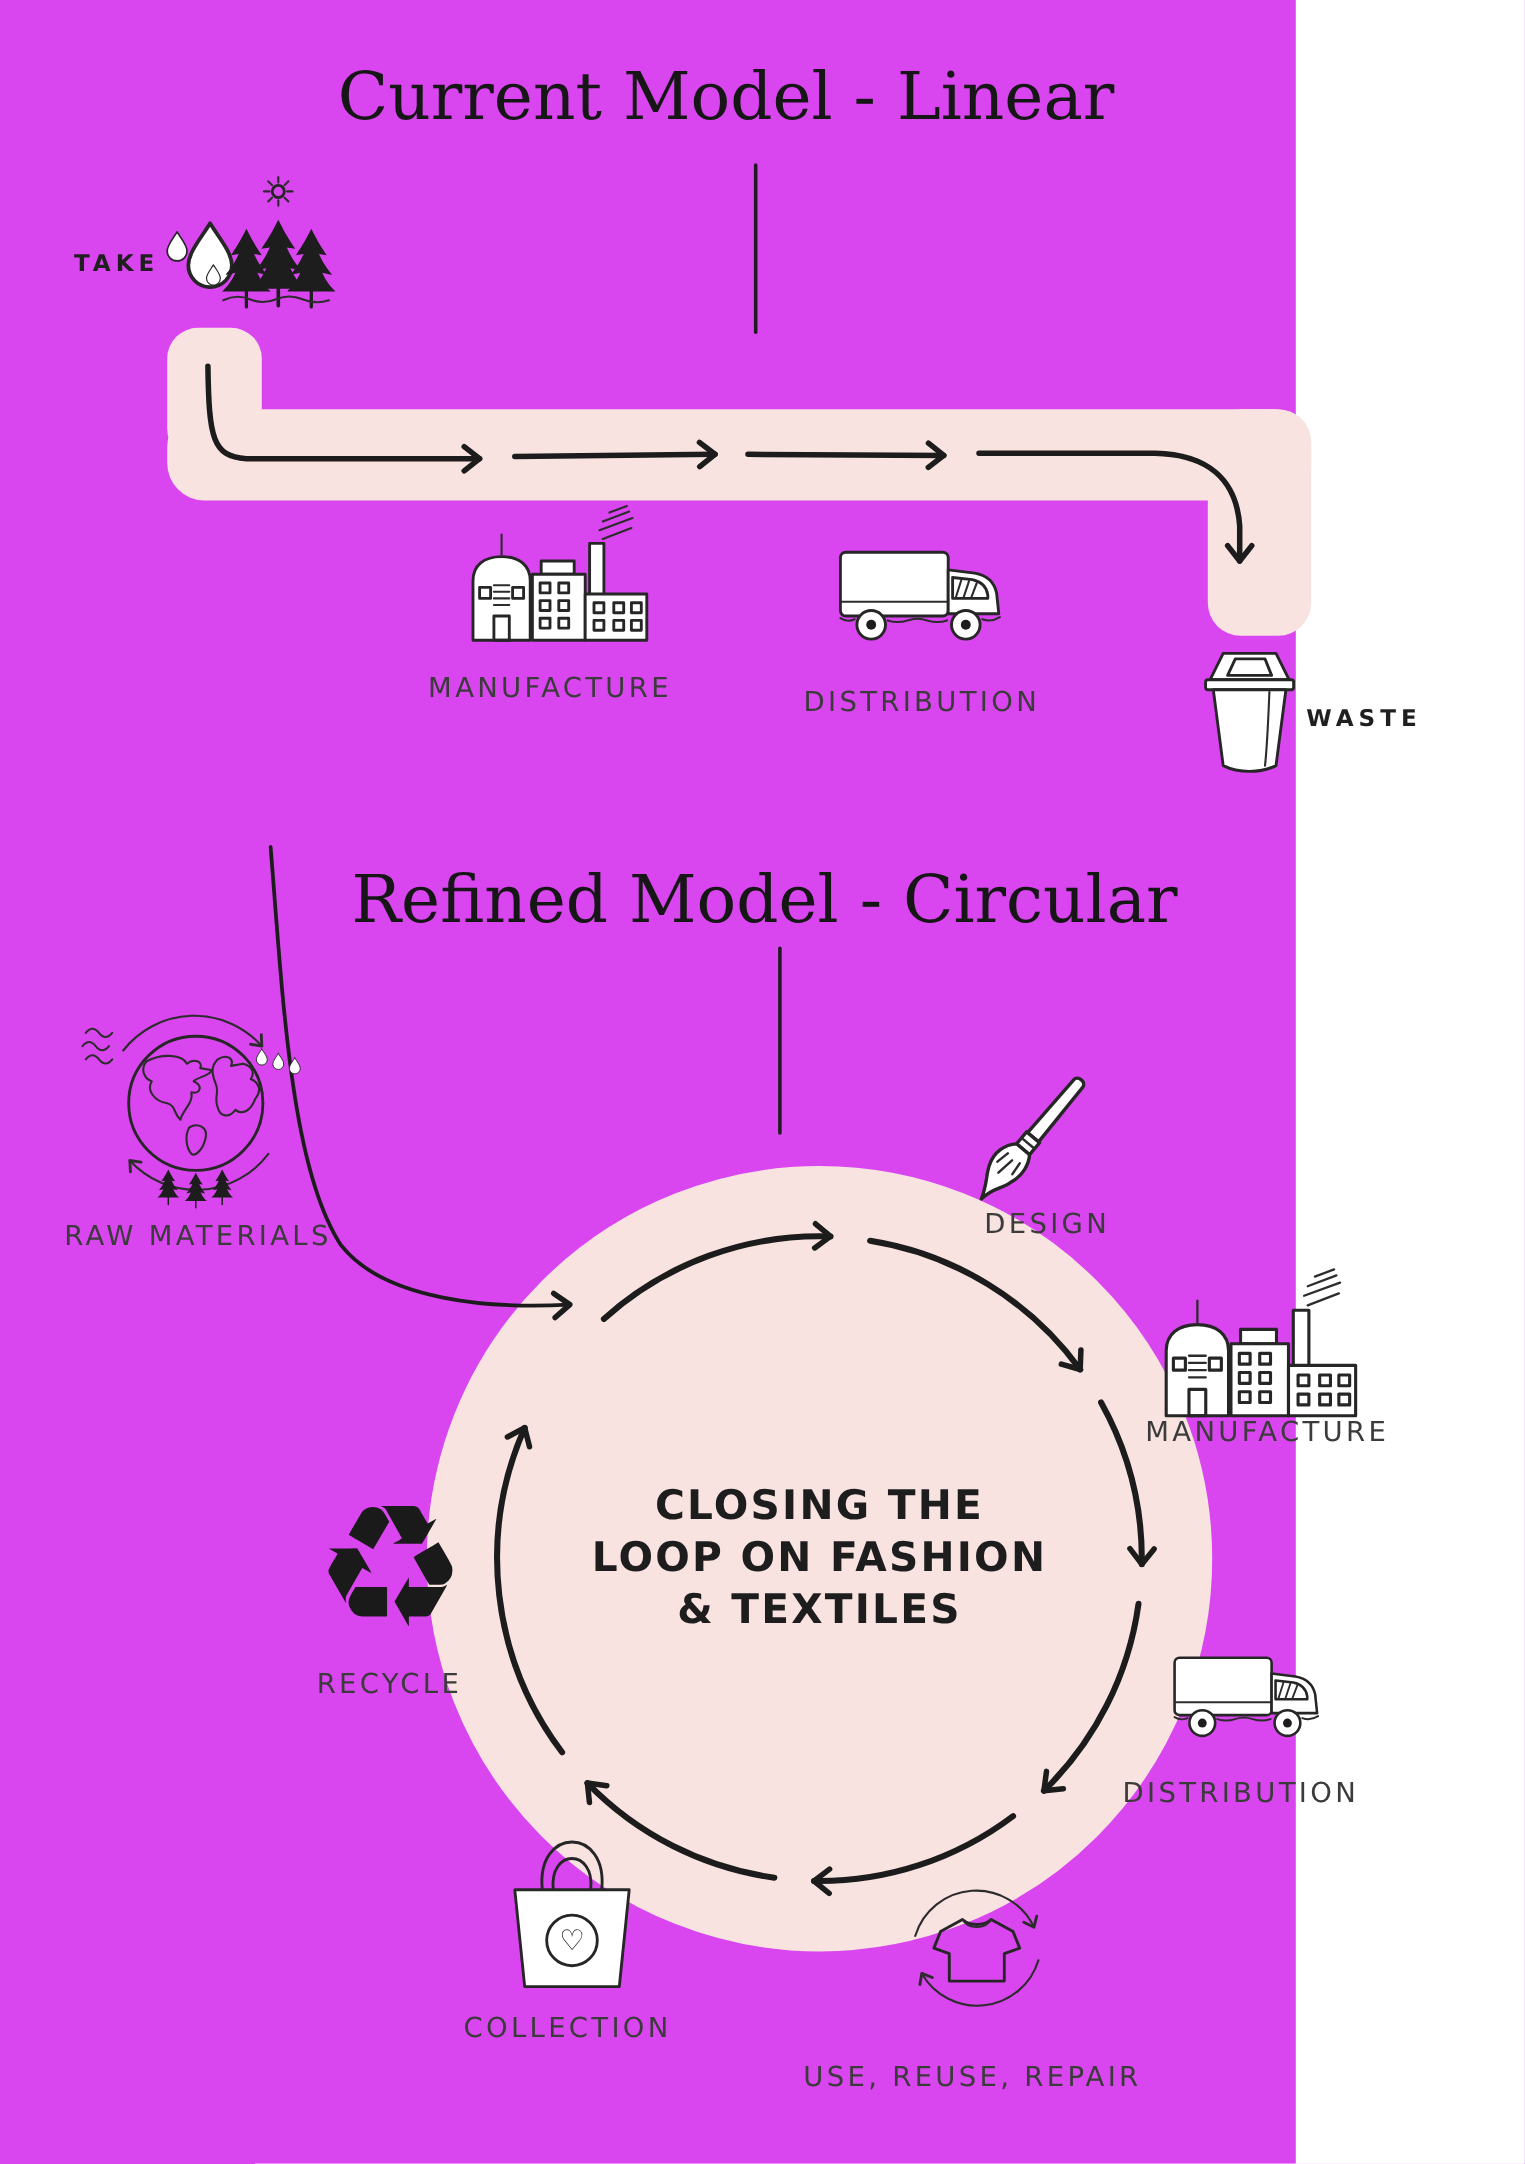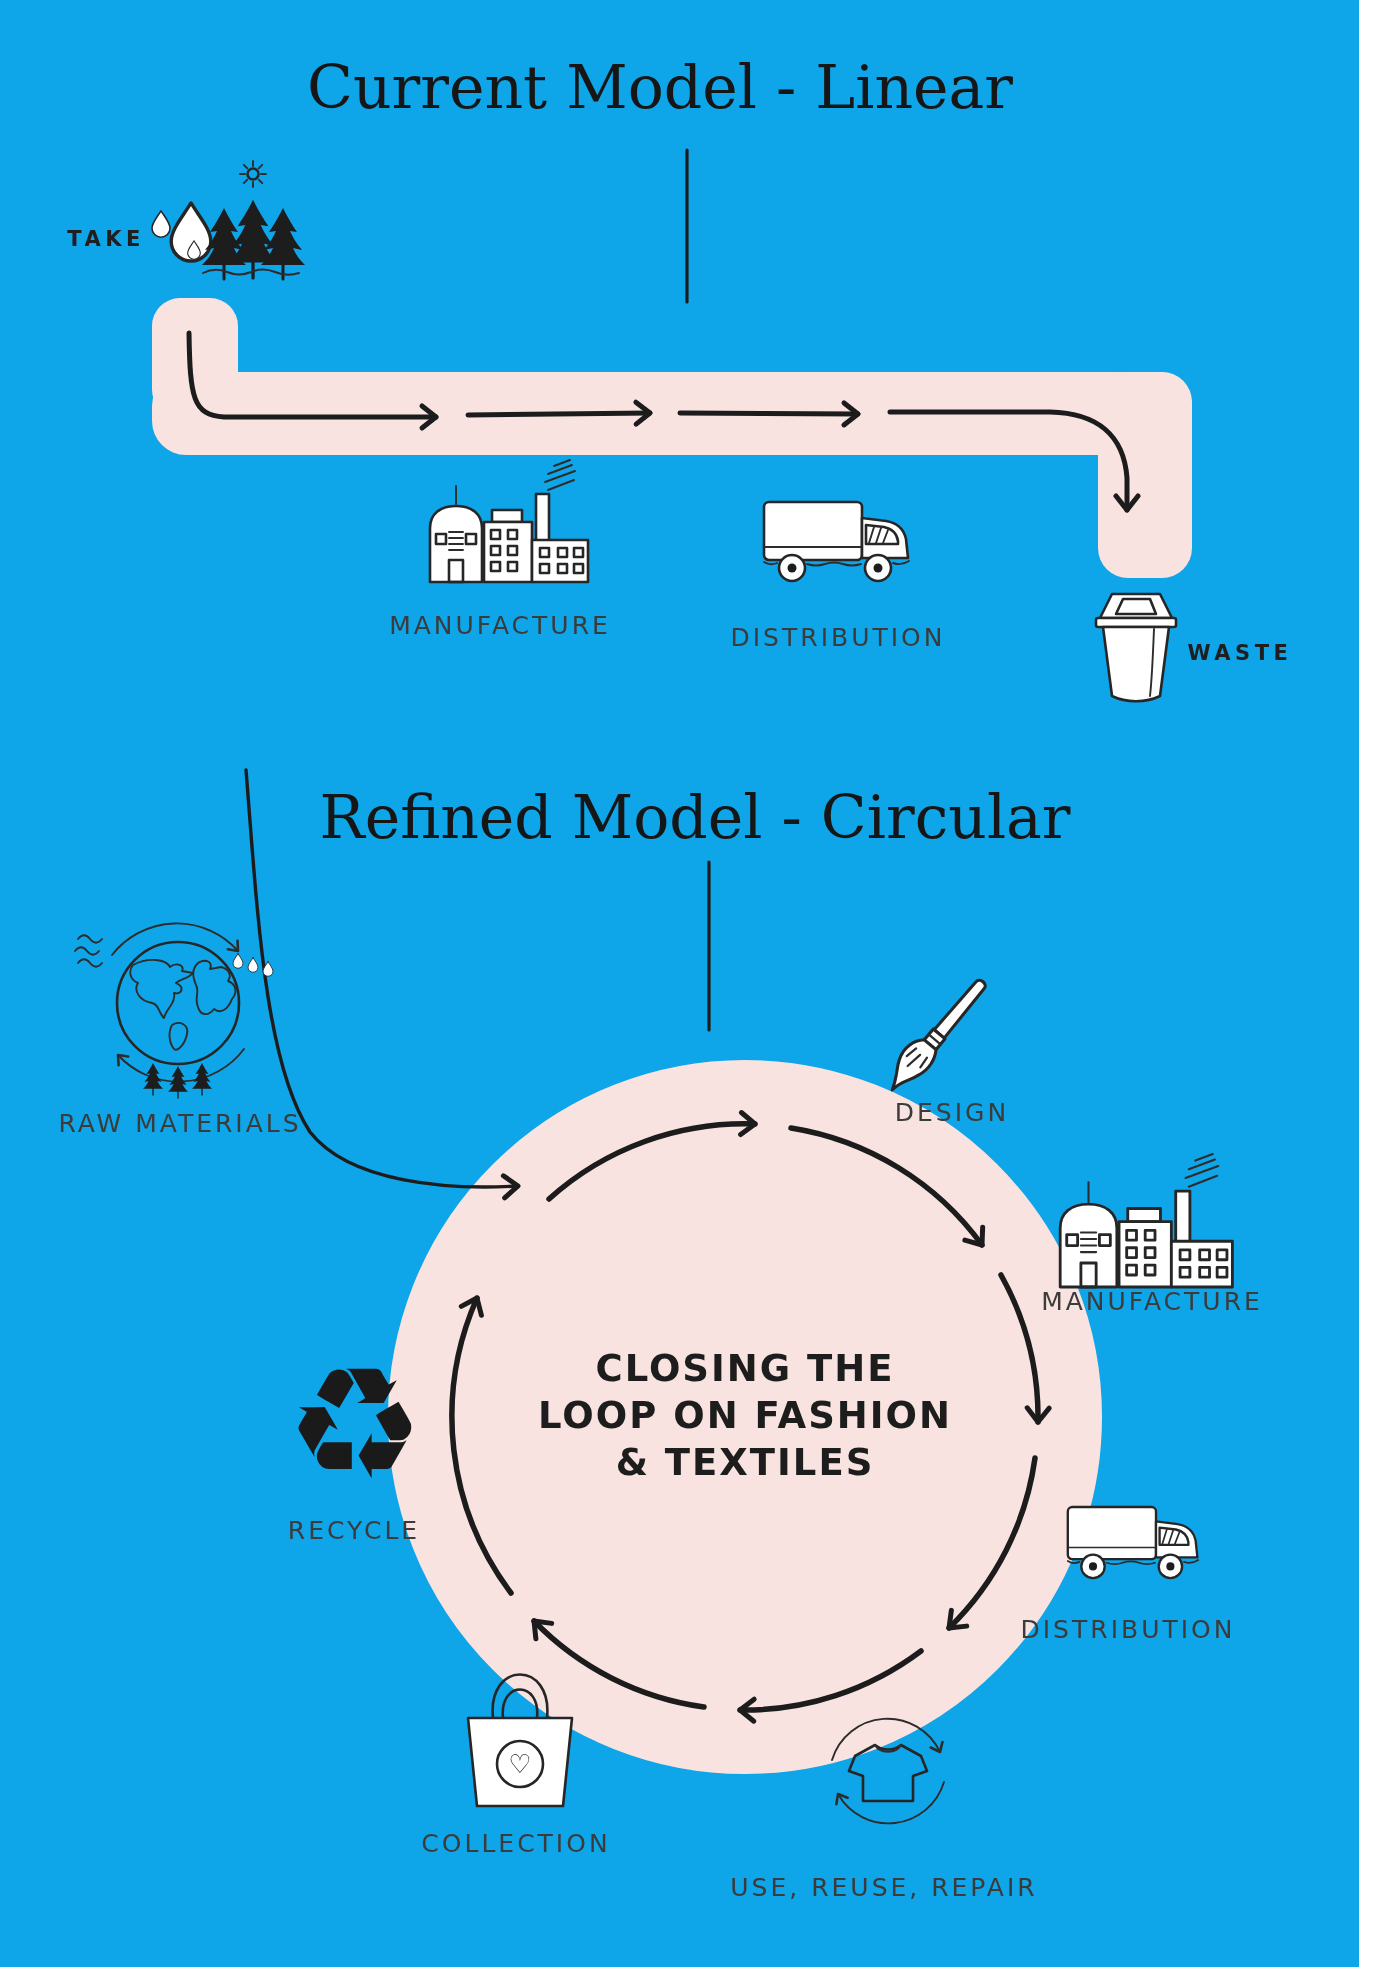--- a/index.html
+++ b/index.html
@@ -1,16 +1,16 @@
 <!DOCTYPE html>
 <html><head>
 <meta charset="utf-8">
 <style>
   html,body{margin:0;padding:0;background:#ffffff;}
-  .page{width:1359px;height:1967px;position:relative;background:#0ea5e9;}
+  .page{width:1178px;height:1967px;position:relative;background:#d946ef;}
   svg{display:block;}
   .t-serif{font-family:"DejaVu Serif","Liberation Serif",serif;font-size:60px;fill:#161616;}
   .lbl{font-family:"DejaVu Sans","Liberation Sans",sans-serif;font-size:25px;letter-spacing:3px;fill:#3b3b3b;text-anchor:middle;}
   .lbl-b{font-family:"DejaVu Sans","Liberation Sans",sans-serif;font-size:21px;font-weight:bold;letter-spacing:4.5px;fill:#1f1f1f;text-anchor:middle;}
   .ctr{font-family:"DejaVu Sans","Liberation Sans",sans-serif;font-size:37px;font-weight:bold;letter-spacing:2px;fill:#1d1d1d;text-anchor:middle;}
   .ink{stroke:#262626;fill:none;stroke-width:2.6;stroke-linecap:round;stroke-linejoin:round;}
   .inkf{stroke:#262626;fill:#ffffff;stroke-width:2.6;stroke-linecap:round;stroke-linejoin:round;}
   .inkthin{stroke:#2c2c2c;fill:none;stroke-width:1.9;stroke-linecap:round;stroke-linejoin:round;}
   .flow{stroke:#1c1c1c;fill:none;stroke-width:5;stroke-linecap:round;}
   .ringarrow{stroke:#1c1c1c;fill:none;stroke-width:5.5;stroke-linecap:round;}

